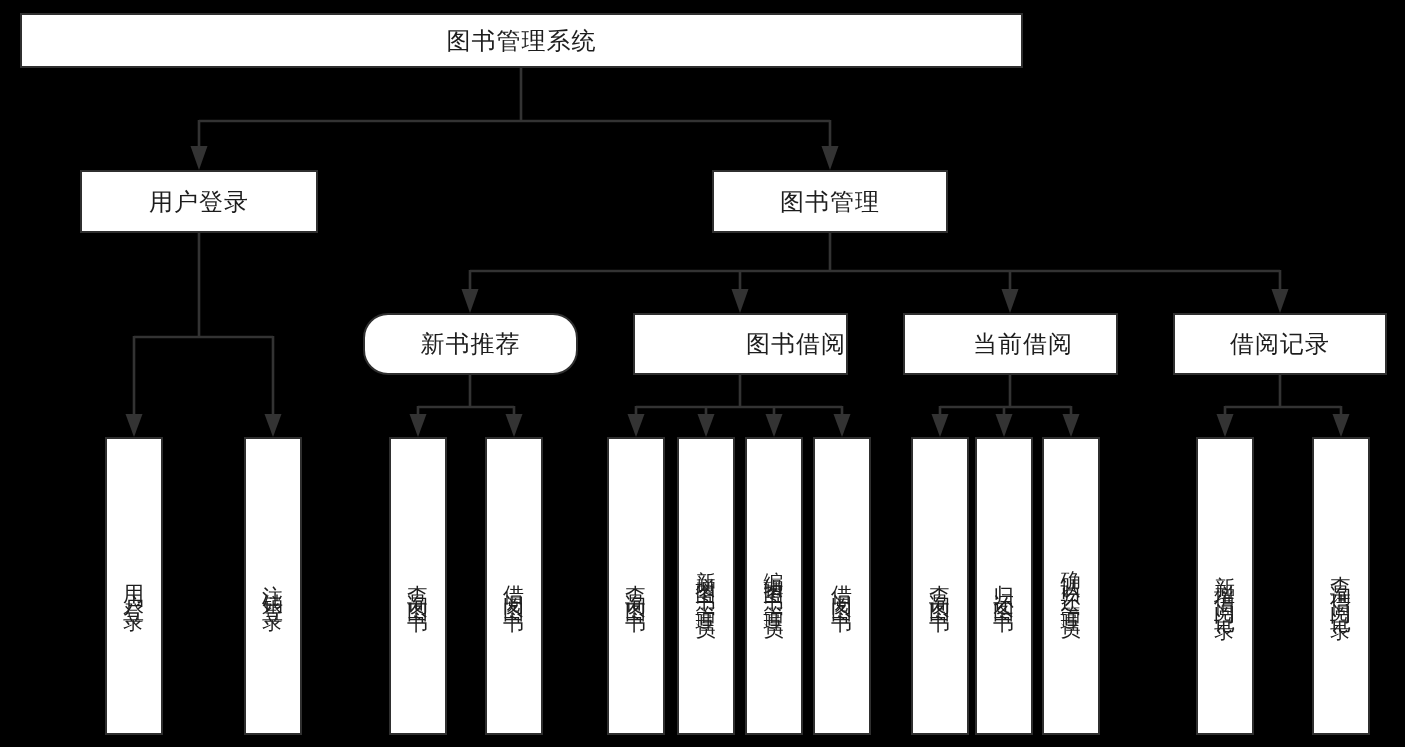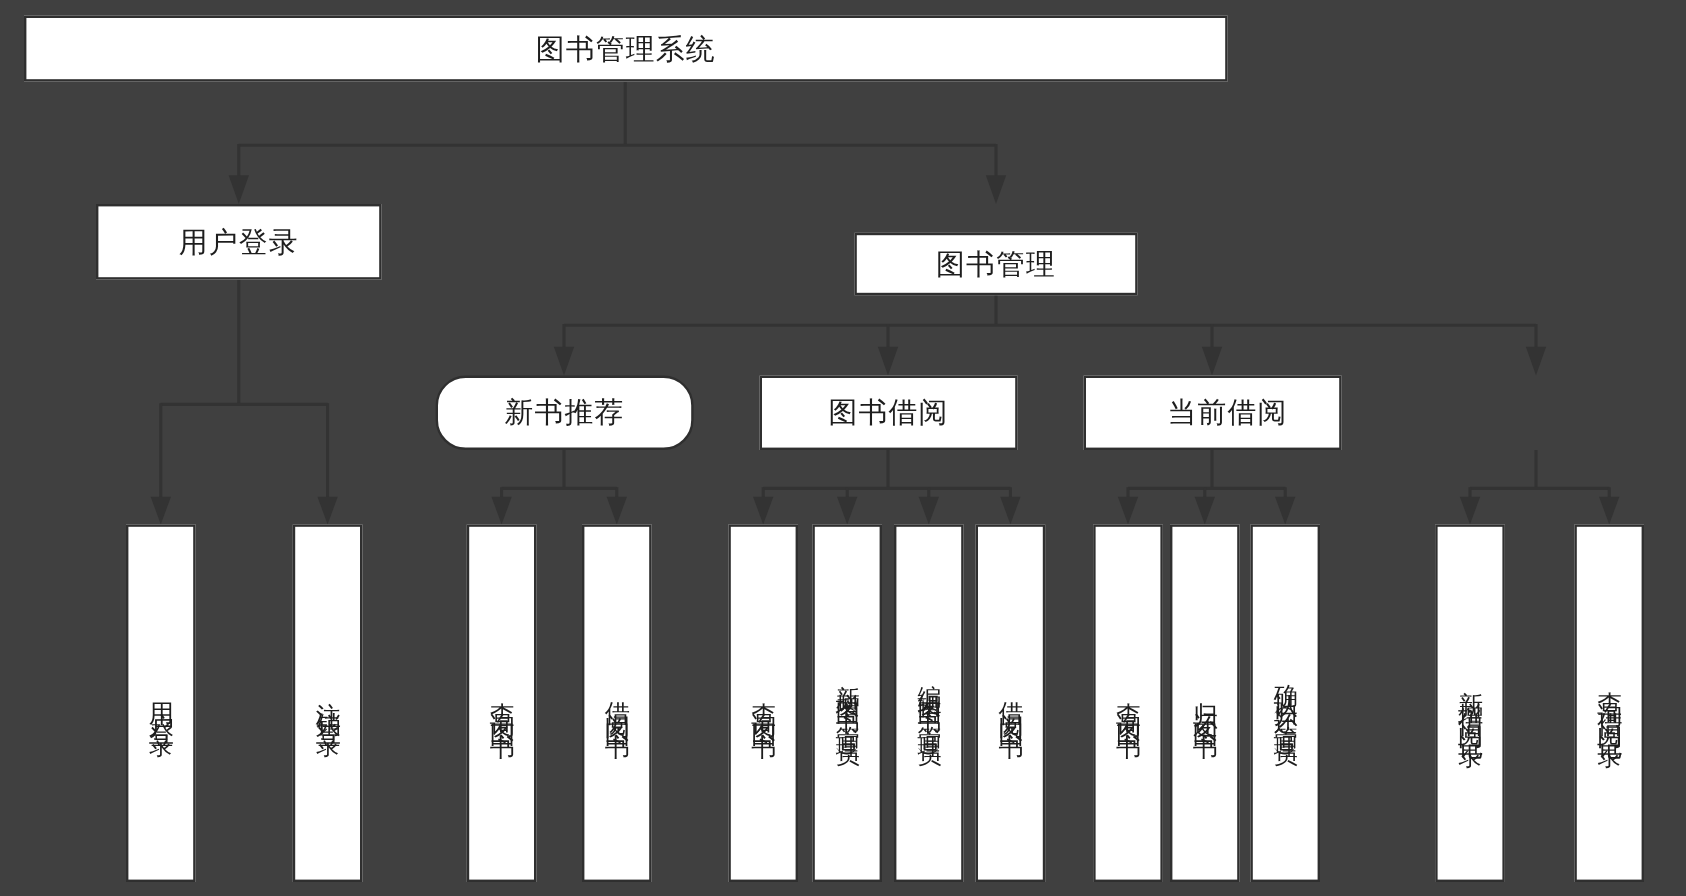--- a/index.html
+++ b/index.html
@@ -1,20 +1,20 @@
 <!DOCTYPE html>
 <html><head>
 <meta charset="utf-8">
 <style>
   html, body { margin: 0; padding: 0; background: #ffffff; }
   .canvas {
     position: relative;
     width: 1405px;
     height: 747px;
-    background: #404040;
+    background: #000000;
     overflow: hidden;
     font-family: Liberation Sans, sans-serif;
     color: #1d1d1d;
   }
   .connector-layer {
     position: absolute;
     left: 0; top: 0;
     width: 1405px; height: 747px;
     z-index: 1;
   }
@@ -139,33 +139,36 @@
     </g>
   </svg>
 
   <div class="node hbox" style="left:20px; top:13px; width:1003px; height:55px;">
     <span>图书管理系统</span>
   </div>
 
   <div class="node hbox" style="left:80px; top:170px; width:238px; height:63px;">
     <span>用户登录</span>
   </div>
-  <div class="node hbox" style="left:712px; top:170px; width:236px; height:52px;margin-top:24px;">
+  <div class="node hbox" style="left:712px; top:170px; width:236px; height:63px;">
     <span>图书管理</span>
   </div>
 
   <div class="node hbox" style="left:363px; top:313px; width:215px; height:62px;border-radius:25px;">
     <span>新书推荐</span>
   </div>
-  <div class="node hbox" style="left:633px; top:313px; width:215px; height:62px;">
+  <div class="node hbox" style="left:633px; top:313px; width:215px; height:62px;justify-content:flex-end;">
     <span>图书借阅</span>
   </div>
   <div class="node hbox" style="left:903px; top:313px; width:215px; height:62px;padding-left:25px;">
     <span>当前借阅</span>
   </div>
+  <div class="node hbox" style="left:1173px; top:313px; width:214px; height:62px;">
+    <span>借阅记录</span>
+  </div>
 
   <div class="node vbox" style="left:105px; top:437px; width:58px; height:298px;">
     <span>用户登录</span>
   </div>
   <div class="node vbox" style="left:244px; top:437px; width:58px; height:298px;">
     <span>注销登录</span>
   </div>
 
   <div class="node vbox" style="left:389px; top:437px; width:58px; height:298px;">
     <span>查询图书</span>

